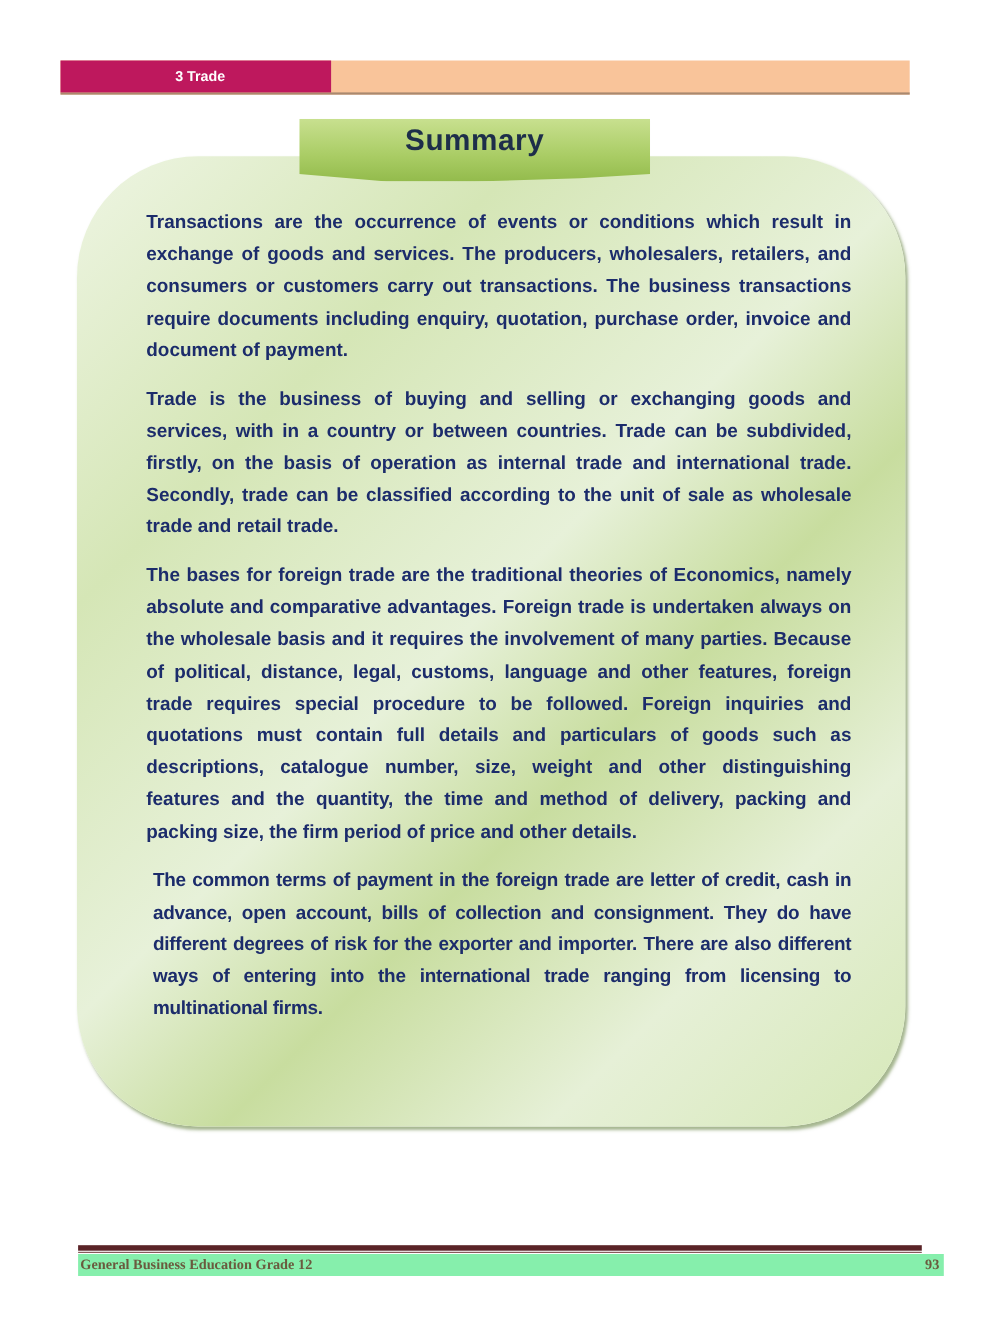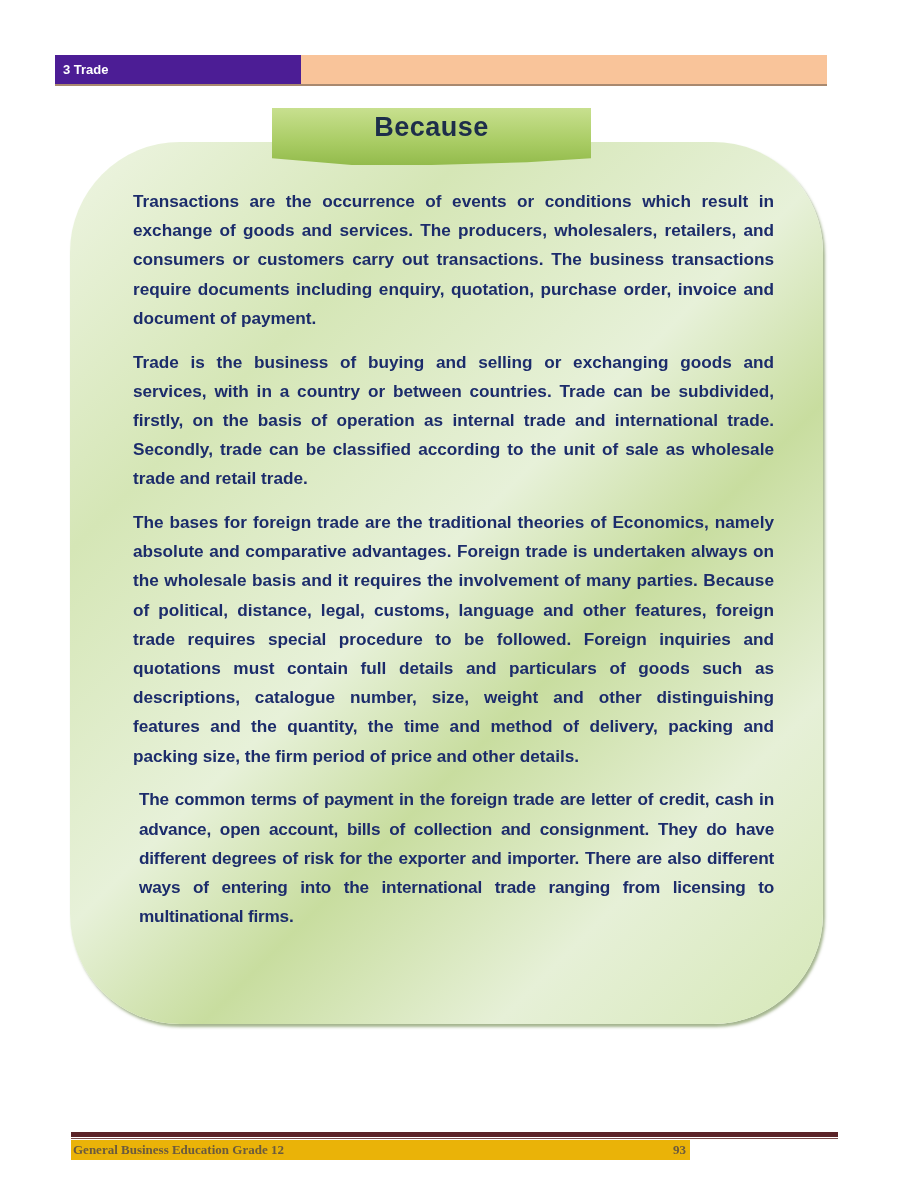--- a/index.html
+++ b/index.html
@@ -1,40 +1,40 @@
 <!DOCTYPE html>
 <html><head>
 <meta charset="utf-8">
 <style>
   html, body { margin:0; padding:0; }
   body { width:900px; height:1200px; background:#ffffff; position:relative; overflow:hidden; font-family:"Liberation Sans", sans-serif; }
   .header { position:absolute; left:55px; top:55px; width:772px; height:29px; background:#f9c49a; border-bottom:2px solid #a9896f; }
-  .header-tab { position:absolute; left:0; top:0; width:246px; height:29px; background:#4c1d95; color:#ffffff; font-weight:bold; font-size:13px; line-height:30px; padding-left:8px; box-sizing:border-box; }
+  .header-tab { position:absolute; left:0; top:0; width:246px; height:29px; background:#be185d; color:#ffffff; font-weight:bold; font-size:13px; line-height:30px; padding-left:8px; box-sizing:border-box;text-align:center; }
   .card { position:absolute; left:70px; top:142px; width:753px; height:882px; border-radius:110px; background:linear-gradient(135deg,#eef5e3 0%,#d5e6b6 25%,#e7f1d9 48%,#c8dd9f 62%,#e6f0d7 80%,#d6e8b8 100%); box-shadow:2px 3px 3px rgba(90,120,50,0.55); }
   .banner { position:absolute; left:272px; top:108px; width:319px; height:57px; background:linear-gradient(180deg,#c8e08f 0%,#a9cc64 60%,#93bb4c 100%); box-shadow:1px 2px 3px rgba(70,90,30,0.6); clip-path:polygon(0 0,100% 0,100% 88%,80% 95%,50% 100%,25% 100%,0 88%); }
   .banner-title { position:absolute; left:272px; top:112px; width:319px; text-align:center; font-size:27px; font-weight:bold; color:#1d2e4a; letter-spacing:0.5px; }
   .content { position:absolute; left:133px; top:187px; width:641px; color:#1c2c6b; font-weight:bold; font-size:17.2px; line-height:29.2px; }
   .content p { margin:0 0 14.5px 0; text-align:justify; }
   .content p.narrow { margin-left:6px; letter-spacing:-0.2px; }
   .footer-rule { position:absolute; left:71px; top:1132px; width:767px; height:5px; background:#5a2327; }
   .footer-rule2 { position:absolute; left:71px; top:1138px; width:767px; height:1px; background:#7a4a4a; }
-  .footer { position:absolute; left:71px; top:1140px; width:619px; height:20px; background:#eab308; color:#6a5a3e; font-family:"Liberation Serif", serif; font-weight:bold; font-size:13px; line-height:20px; }
+  .footer { position:absolute; left:71px; top:1140px; width:769px; height:20px; background:#86efac; color:#6a5a3e; font-family:"Liberation Serif", serif; font-weight:bold; font-size:13px; line-height:20px;padding-left:18px; }
   .footer-left { position:absolute; left:2px; }
   .footer-right { position:absolute; right:4px;text-align:right; }
 </style>
 </head>
 <body>
 
 <div class="header">
   <div class="header-tab">3  Trade</div>
 </div>
 
 <div class="card"></div>
 <div class="banner"></div>
-<div class="banner-title">Because</div>
+<div class="banner-title">Summary</div>
 
 <div class="content">
   <p>Transactions are the occurrence of events or conditions which result in exchange of goods and services. The producers, wholesalers, retailers, and consumers or customers carry out transactions. The business transactions require documents including enquiry, quotation, purchase order, invoice and document of payment.</p>
   <p>Trade is the business of buying and selling or exchanging goods and services, with in a country or between countries. Trade can be subdivided, firstly, on the basis of operation as internal trade and international trade. Secondly, trade can be classified according to the unit of sale as wholesale trade and retail trade.</p>
   <p>The bases for foreign trade are the traditional theories of Economics, namely absolute and comparative advantages. Foreign trade is undertaken always on the wholesale basis and it requires the involvement of many parties. Because of political, distance, legal, customs, language and other features, foreign trade requires special procedure to be followed. Foreign inquiries and quotations must contain full details and particulars of goods such as descriptions, catalogue number, size, weight and other distinguishing features and the quantity, the time and method of delivery, packing and packing size, the firm period of price and other details.</p>
   <p class="narrow">The common terms of payment in the foreign trade are letter of credit, cash in advance, open account, bills of collection and consignment. They do have different degrees of risk for the exporter and importer. There are also different ways of entering into the international trade ranging from licensing to multinational firms.</p>
 </div>
 
 <div class="footer-rule"></div>
 <div class="footer-rule2"></div>

